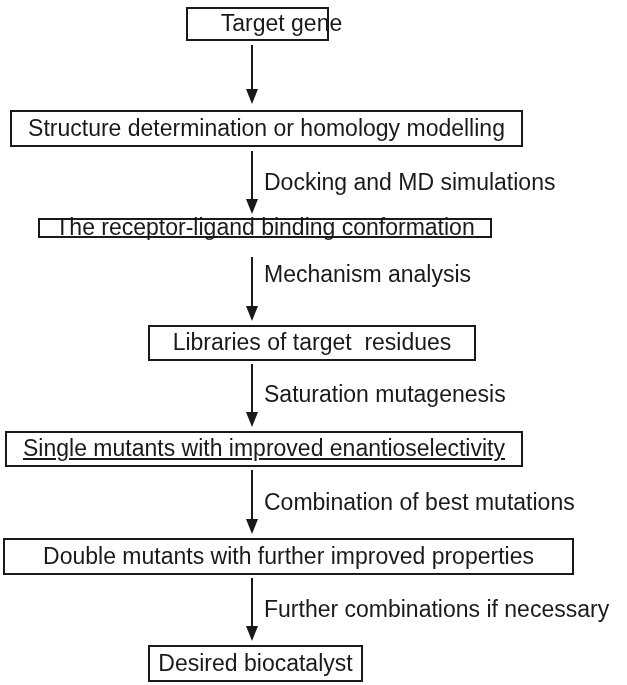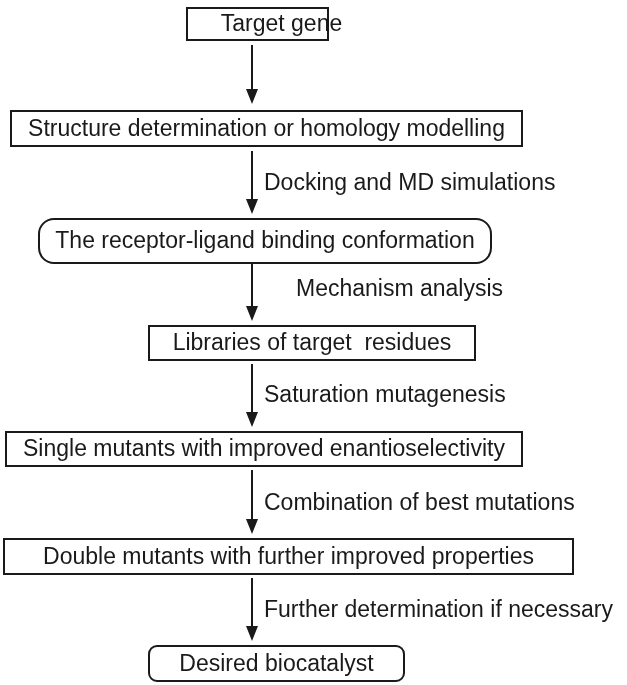--- a/index.html
+++ b/index.html
@@ -64,37 +64,37 @@
 <div id="canvas">
 
   <div class="node" style="left:186px; top:7px;  width:143px; height:34px;padding-left:48px;">
     <span>Target gene</span>
   </div>
 
   <div class="node" style="left:10px; top:110px; width:513px; height:37px;">
     <span>Structure determination or homology modelling</span>
   </div>
 
-  <div class="node" style="left:38px; top:218px; width:454px; height:46px;border-radius:16px;">
+  <div class="node" style="left:38px; top:218px; width:454px; height:20px;">
     <span>The receptor-ligand binding conformation</span>
   </div>
 
   <div class="node" style="left:112px; top:325px; width:328px; height:36px;margin-left:36px;">
     <span>Libraries of target  residues</span>
   </div>
 
-  <div class="node" style="left:5px; top:431px; width:518px; height:36px;">
+  <div class="node" style="left:5px; top:431px; width:518px; height:36px;text-decoration:underline;">
     <span>Single mutants with improved enantioselectivity</span>
   </div>
 
   <div class="node" style="left:3px; top:538px; width:571px; height:37px;">
     <span>Double mutants with further improved properties</span>
   </div>
 
-  <div class="node" style="left:148px; top:645px; width:257px; height:37px;border-radius:9px;">
+  <div class="node" style="left:148px; top:645px; width:215px; height:37px;">
     <span>Desired biocatalyst</span>
   </div>
 
   <div class="arrow" style="left:245px; top:45px;  height:59px;">
     <div class="stem"></div>
     <div class="head"></div>
   </div>
 
   <div class="arrow" style="left:245px; top:151px; height:63px;">
     <div class="stem"></div>
@@ -116,21 +116,21 @@
     <div class="head"></div>
   </div>
 
   <div class="arrow" style="left:245px; top:578px; height:63px;">
     <div class="stem"></div>
     <div class="head"></div>
   </div>
 
   <div class="alabel" style="top:168px;">Docking and MD simulations</div>
 
-  <div class="alabel" style="top:274px;margin-left:32px;">Mechanism analysis</div>
+  <div class="alabel" style="top:260px;">Mechanism analysis</div>
 
   <div class="alabel" style="top:380px;">Saturation mutagenesis</div>
 
   <div class="alabel" style="top:488px;">Combination of best mutations</div>
 
-  <div class="alabel" style="top:595px;">Further determination if necessary</div>
+  <div class="alabel" style="top:595px;">Further combinations if necessary</div>
 
 </div>
 
 </body></html>

